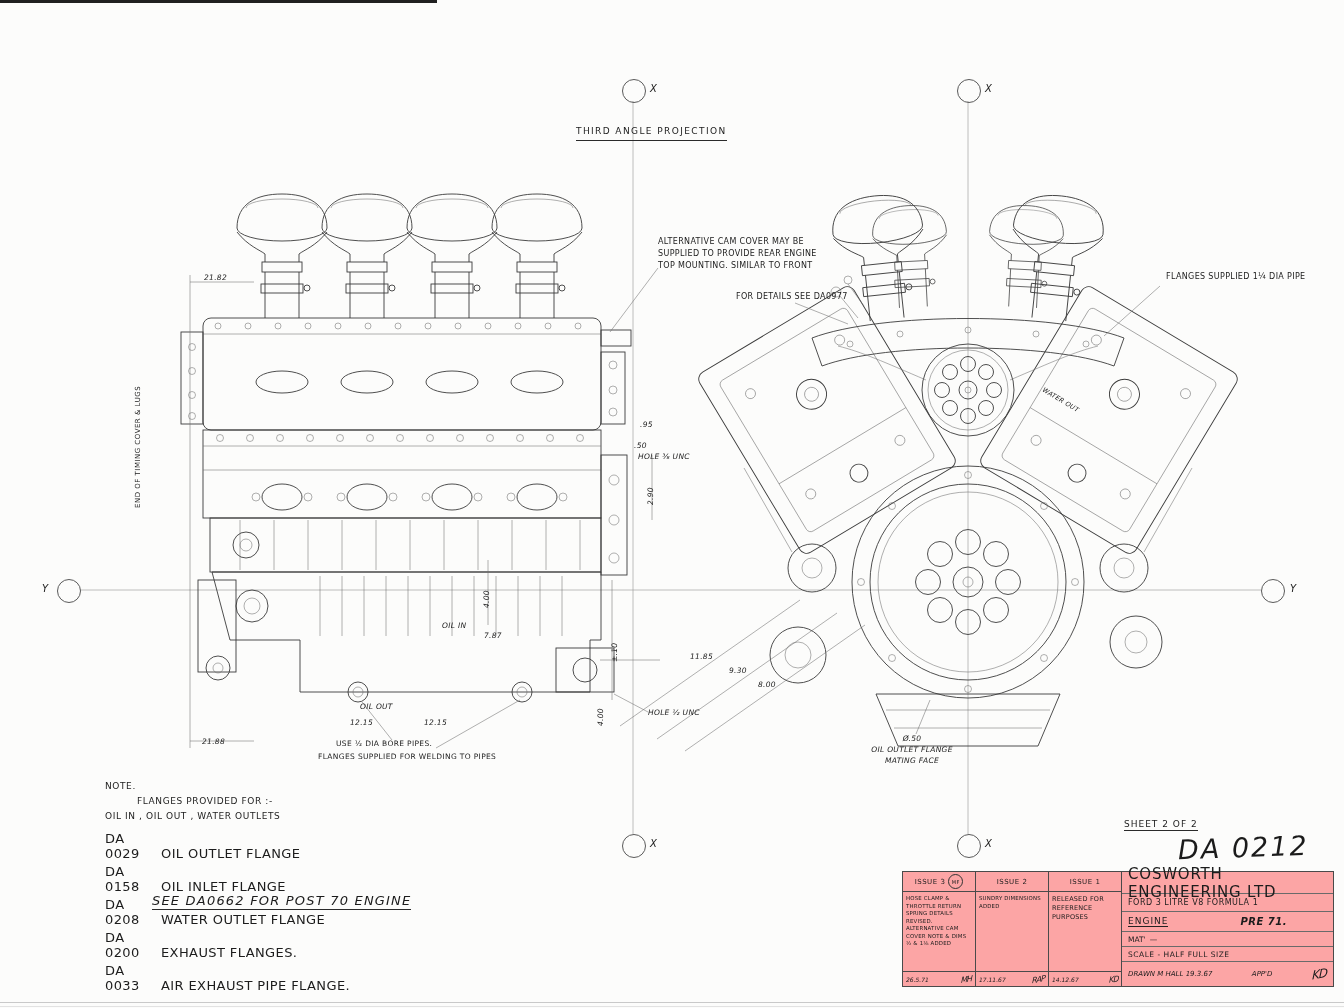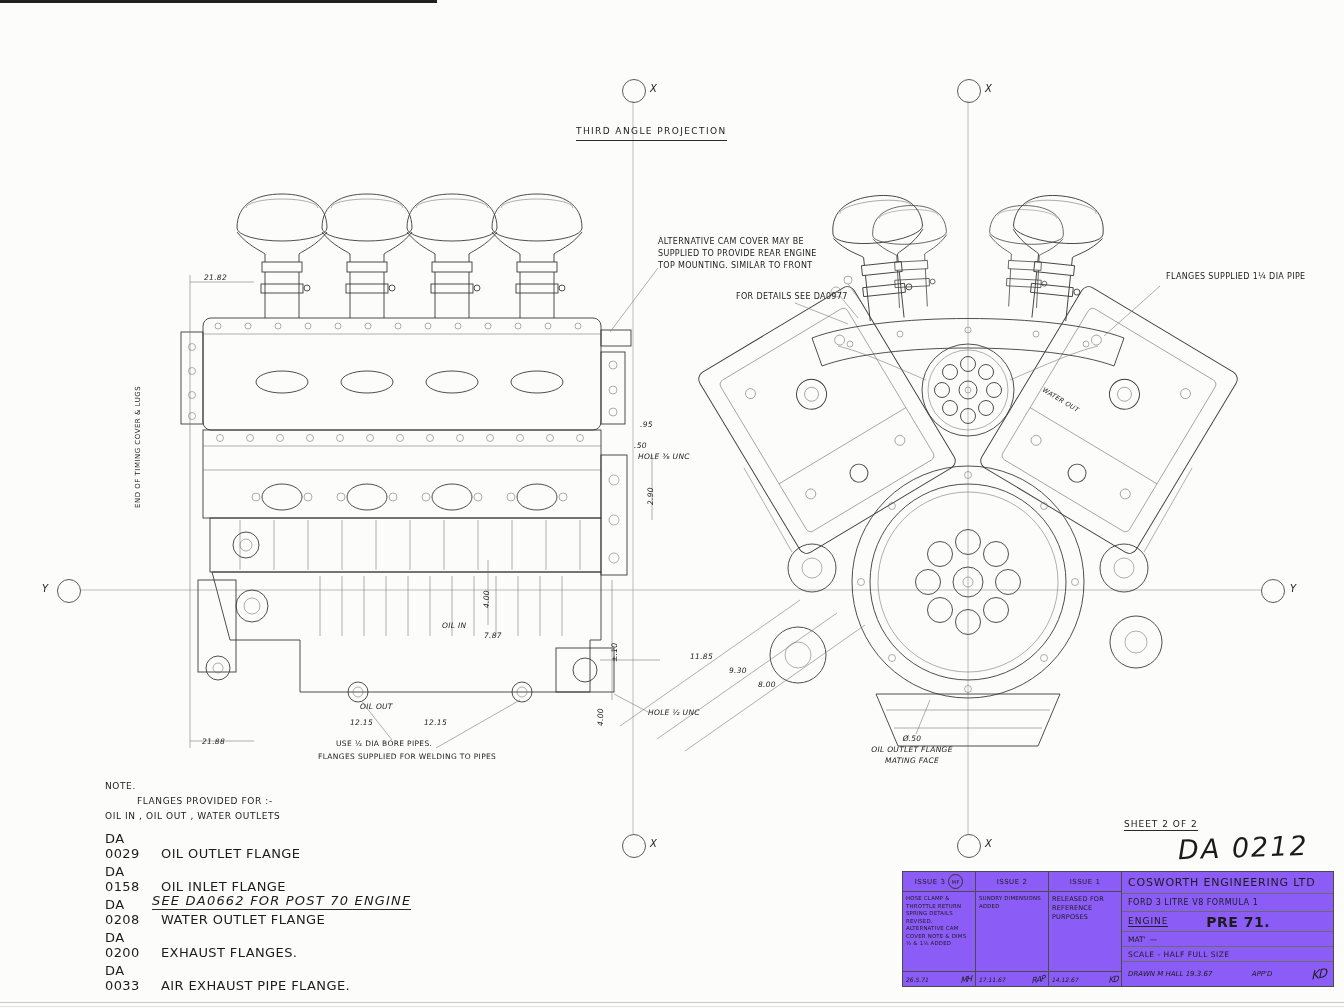--- a/index.html
+++ b/index.html
@@ -15,34 +15,34 @@
   .dim{font-size:7.5px;font-style:italic;letter-spacing:.3px;}
   .v90{transform:rotate(-90deg);transform-origin:left top;}
   .ul{border-bottom:1px solid #2a2a2a;padding-bottom:1px;}
   .reg-circle{position:absolute;width:22px;height:22px;border:1.2px solid #5a5a5a;border-radius:50%;background:transparent;}
   .reg-label{position:absolute;font-size:10px;font-style:italic;color:#222;}
   
   .note-line{font-size:9px;letter-spacing:.6px;line-height:1.0;}
   .note-item{font-size:13px;letter-spacing:.4px;}
   .note-ref{display:inline-block;width:56px;}
   
-  .tblock{position:absolute;left:902px;top:871px;width:430px;height:114px;border:1.3px solid #4a4a4a;display:flex;background:#8b5cf6;}
+  .tblock{position:absolute;left:902px;top:871px;width:430px;height:114px;border:1.3px solid #4a4a4a;display:flex;background:#fca5a5;}
   .issues{width:219px;display:flex;}
   .issue-col{flex:1;border-right:1.2px solid #4a4a4a;display:flex;flex-direction:column;min-width:0;}
   .issue-head{height:19px;border-bottom:1px solid #4a4a4a;display:flex;align-items:center;justify-content:center;gap:3px;font-size:7px;letter-spacing:.5px;}
   .issue-badge{width:13px;height:13px;border:1px solid #333;border-radius:50%;font-size:5px;display:flex;align-items:center;justify-content:center;flex:none;}
   .issue-note{flex:1;padding:3px 3px;font-size:5.4px;line-height:1.4;letter-spacing:.2px;overflow:hidden;}
   .issue-foot{height:14px;border-top:1px solid #4a4a4a;font-size:6px;font-style:italic;display:flex;align-items:center;justify-content:space-between;padding:0 3px;}
   .company{flex:1;display:flex;flex-direction:column;min-width:0;}
   .c-row{border-bottom:1px solid #6a6a6a;display:flex;align-items:center;padding:0 6px;}
-  .c-name{height:21px;font-size:11px;letter-spacing:.8px;}
+  .c-name{height:21px;font-size:15px;letter-spacing:.8px;}
   .c-title1{height:17px;font-size:8px;letter-spacing:.5px;}
   .c-title2{height:19px;justify-content:space-between;}
   .c-title2 .eng{font-size:9px;letter-spacing:1px;border-bottom:1px solid #222;}
-  .c-title2 .era{font-size:14px;font-weight:bold;letter-spacing:.5px;margin-right:57px;}
+  .c-title2 .era{font-size:10px;font-weight:bold;letter-spacing:.5px;margin-right:40px;font-style:italic;}
   .c-mat{height:14px;font-size:7.5px;gap:4px;}
   .c-scale{height:14px;font-size:7.5px;letter-spacing:.5px;}
   .c-drawn{flex:1;font-size:7px;font-style:italic;justify-content:space-between;border-bottom:none;}
   .sig{font-size:12px;font-style:italic;transform:rotate(-10deg) skewX(-12deg);letter-spacing:-1px;}
   .artifact{position:absolute;}
 </style>
 </head>
 <body>
 
 <div id="page">

